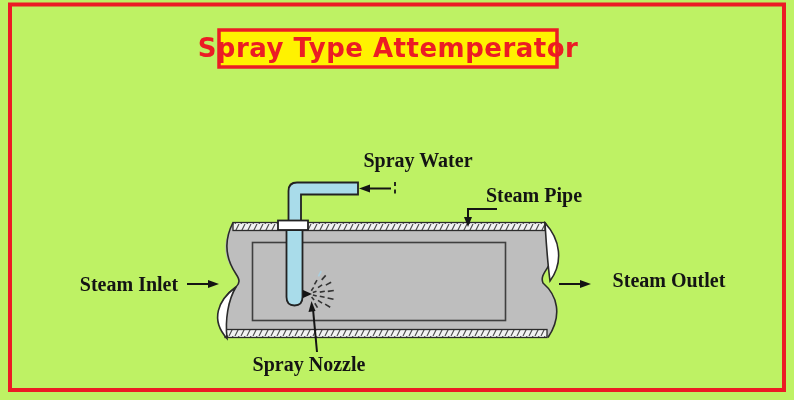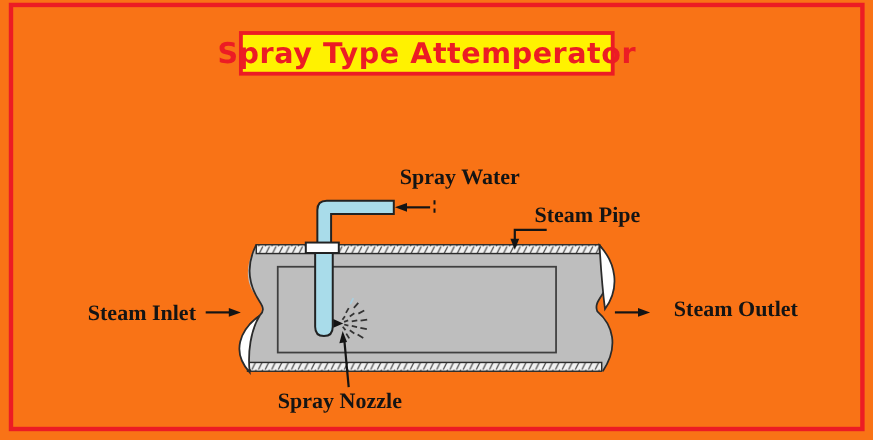--- a/index.html
+++ b/index.html
@@ -1,19 +1,19 @@
 <!DOCTYPE html>
 <html><head>
 <meta charset="utf-8">
 <style>
   html,body{margin:0;padding:0;background:#ffffff;}
   .page{
     position:relative;
     width:794px;height:400px;
-    background:#f97316;
+    background:#bef264;
     font-family:"Liberation Serif", serif;
     overflow:hidden;
   }
   svg text{user-select:none;}
   .label{
     font-family:"Liberation Serif", serif;
     font-weight:700;
     font-size:20px;
     fill:#141414;
   }

